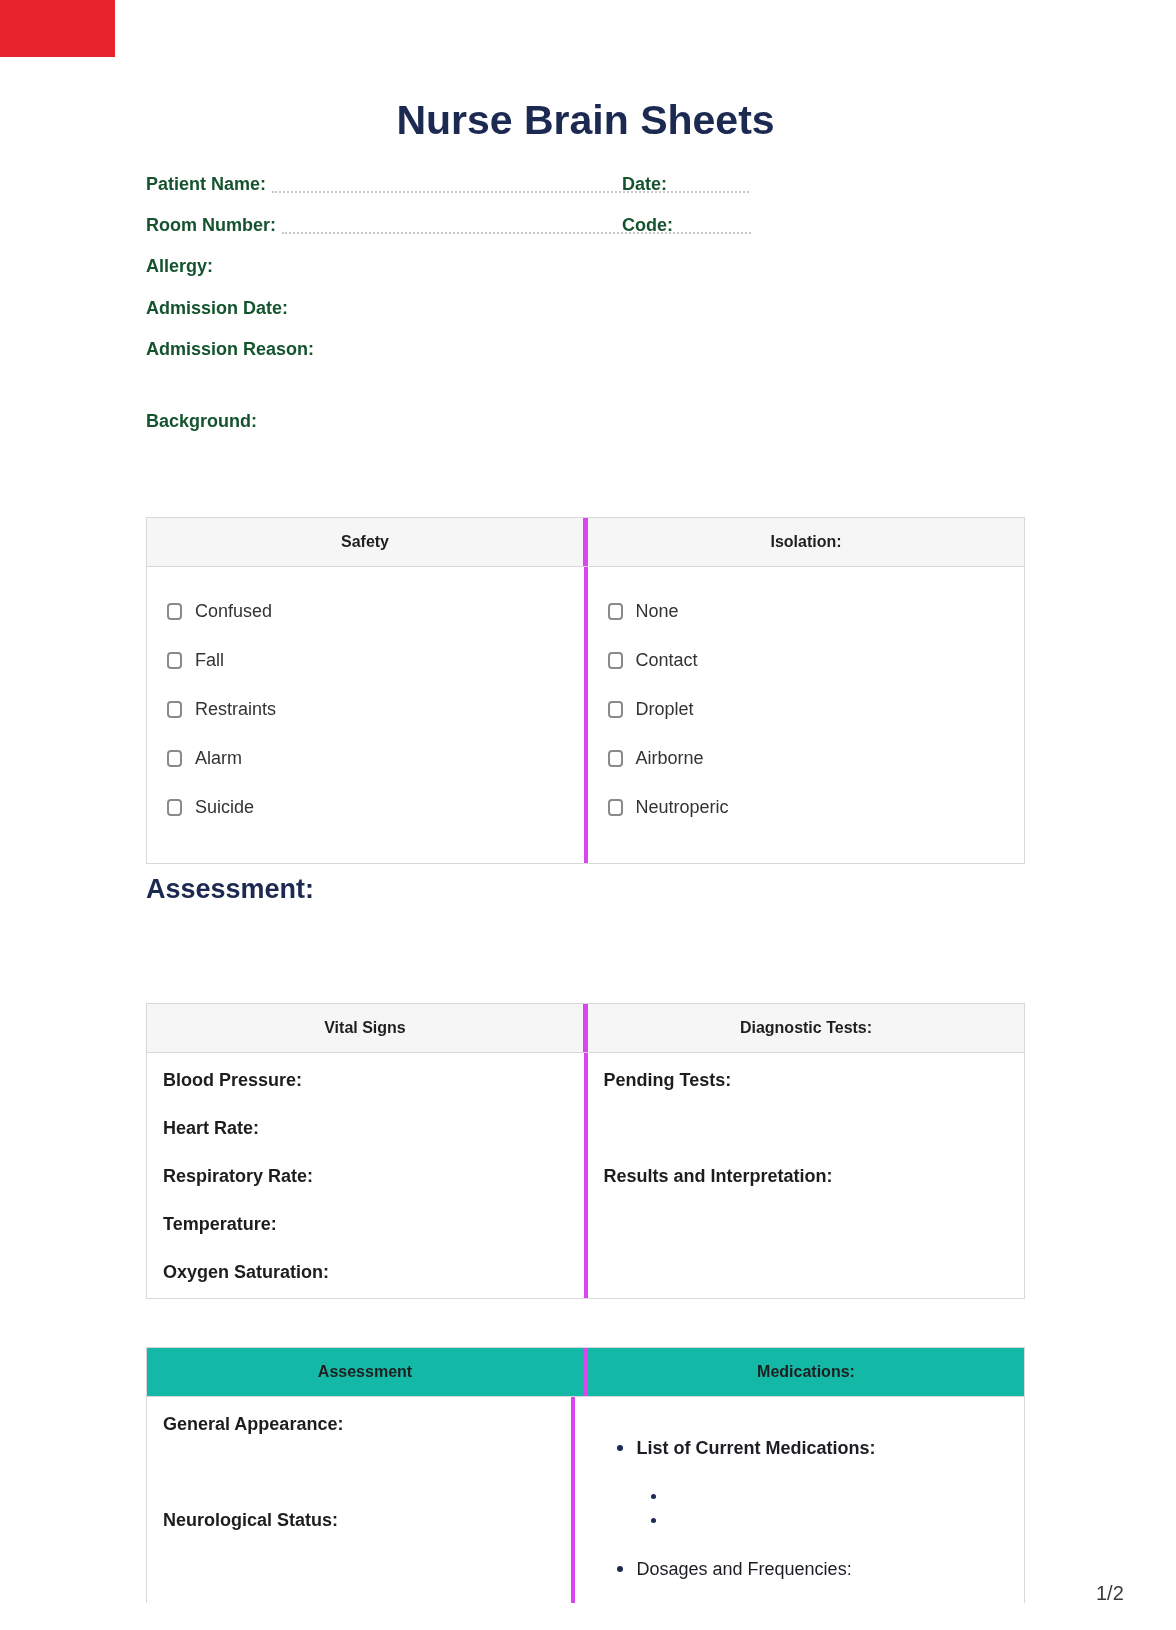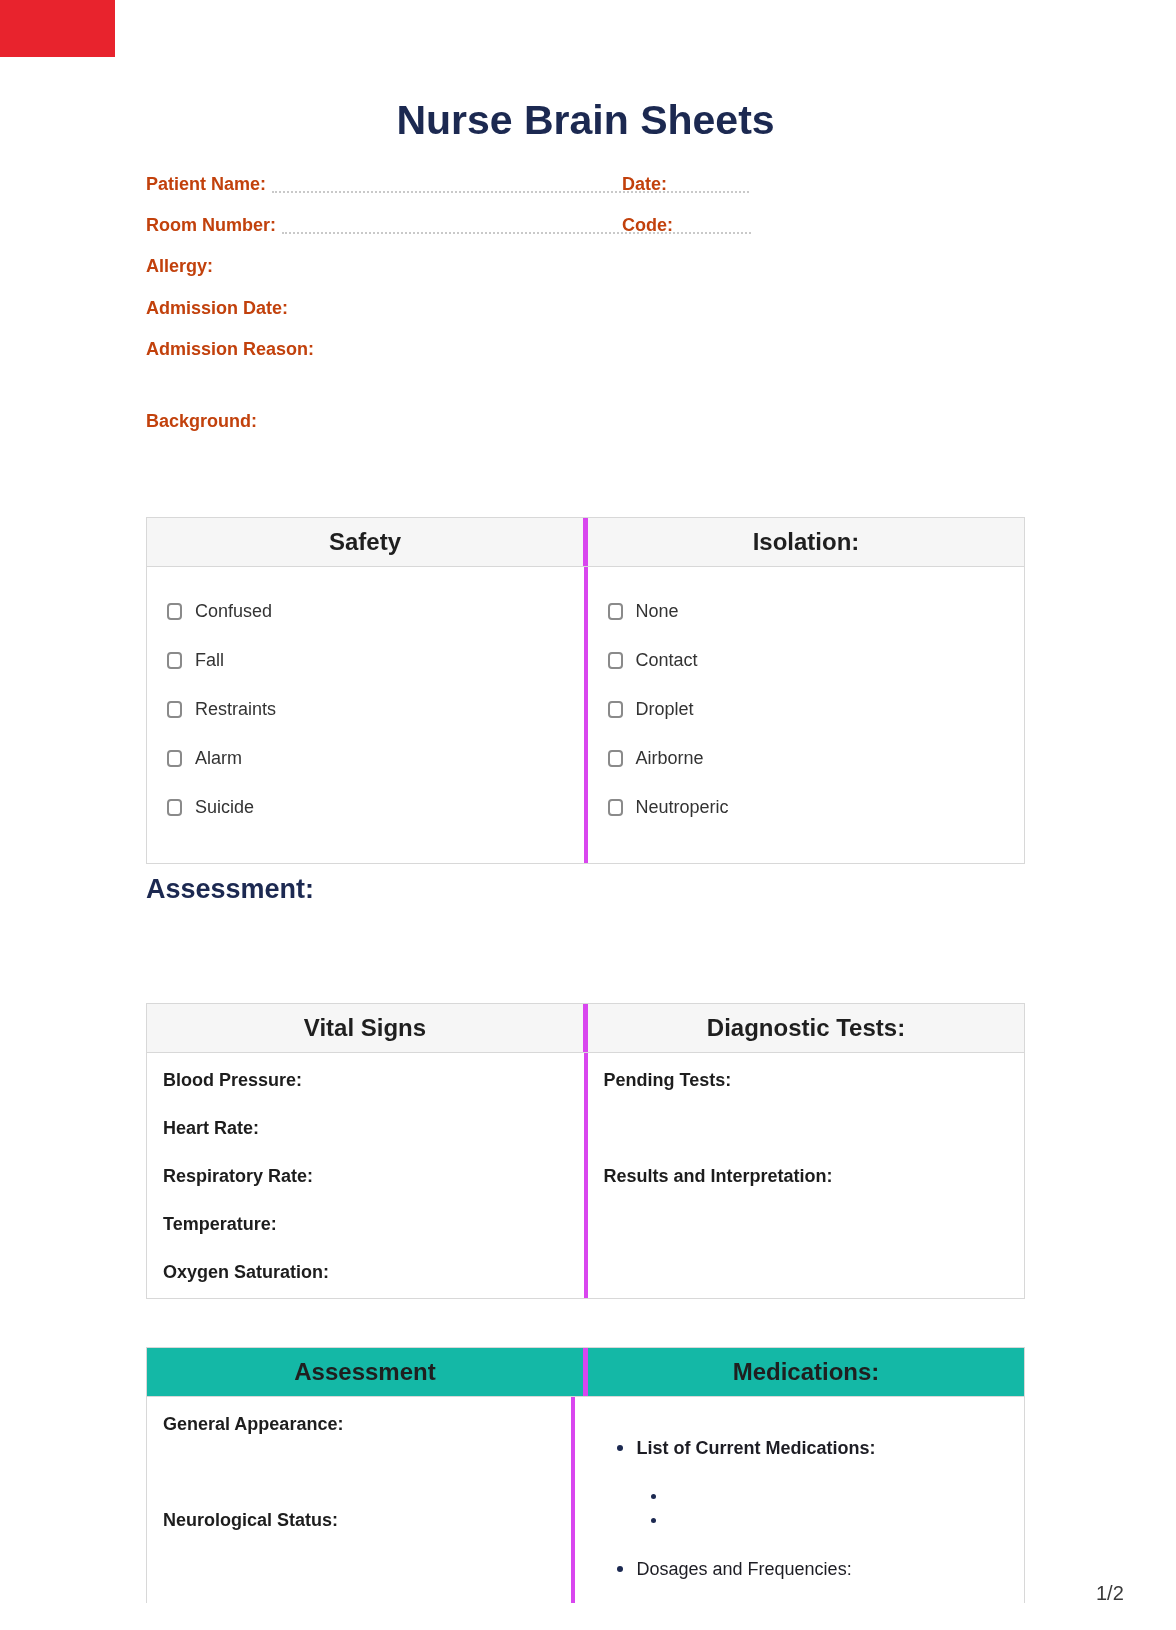--- a/index.html
+++ b/index.html
@@ -7,29 +7,29 @@
     position:relative;width:1176px;height:1630px;background:#ffffff;
     font-family:"Liberation Sans",sans-serif;overflow:hidden;
   }
   .corner-mark{position:absolute;left:0;top:0;width:115px;height:57px;background:#e8232d;}
   .title{
     position:absolute;left:146px;top:96px;width:879px;margin:0;
     text-align:center;font-size:41px;font-weight:bold;color:#1c2951;line-height:48px;
   }
   
   .irow{position:absolute;left:146px;width:879px;height:24px;display:flex;align-items:flex-end;}
-  .lbl{font-size:18px;font-weight:bold;color:#c2410c;white-space:nowrap;line-height:24px;}
+  .lbl{font-size:18px;font-weight:bold;color:#14532d;white-space:nowrap;line-height:24px;}
   .dotfield{flex:1;height:16px;border-bottom:2px dotted #c9c9c9;margin:0 276px 3px 6px;}
   .dotfield.short{margin-right:274px;}
   .rlabel{position:absolute;left:476px;bottom:0;}
   
   .tbl{position:absolute;left:146px;width:877px;border:1px solid #d8d8d8;box-sizing:content-box;background:#fff;}
   .thead{display:flex;height:48px;background:#f6f6f6;border-bottom:1px solid #d8d8d8;}
   .thead.strong{background:#14b8a6;}
-  .th{flex:1;display:flex;align-items:center;justify-content:center;font-size:24px;font-weight:bold;color:#1f1f1f;}
+  .th{flex:1;display:flex;align-items:center;justify-content:center;font-size:16px;font-weight:bold;color:#1f1f1f;}
   .th + .th{border-left:5px solid #d946ef;}
   .tbody{display:flex;}
   .td{flex:1;position:relative;box-sizing:border-box;}
   .td + .td{border-left:4px solid #d946ef;}
   .t1{top:517px;}  .t1 .tbody{height:296px;}
   .t2{top:1003px;} .t2 .tbody{height:245px;}
   .t3{top:1347px;border-bottom:none;} .t3 .tbody{height:206px;overflow:hidden;}
   
   .cbcol{padding:20px 0 0 20px;}
   .cbrow{display:flex;align-items:center;height:49px;}

